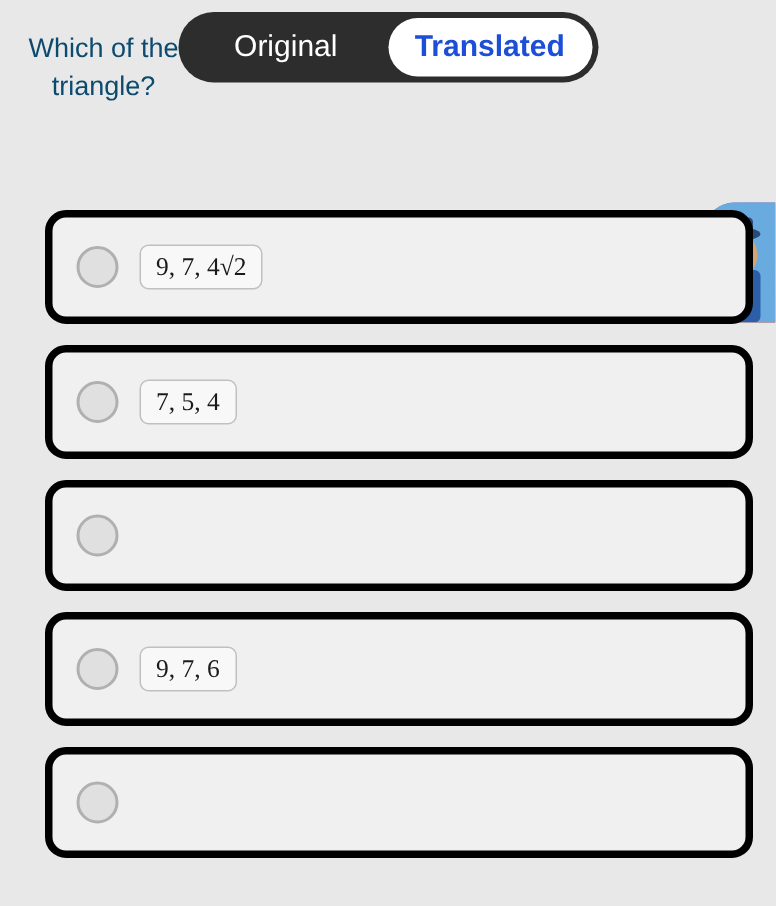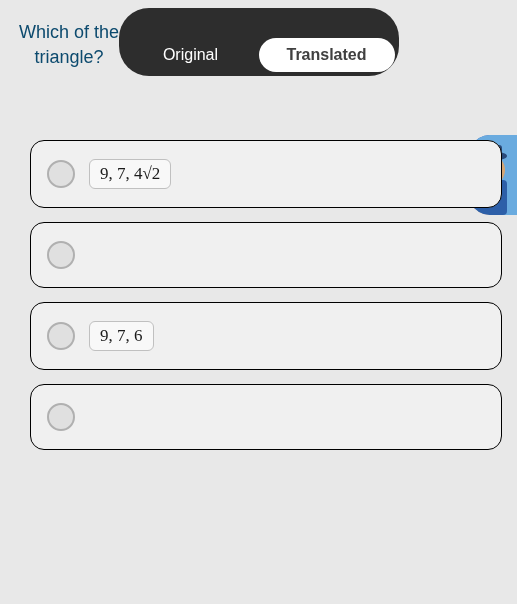--- a/index.html
+++ b/index.html
@@ -30,36 +30,35 @@
       padding: 4px;
       z-index: 10;
       width: 280px;
     }
 
     .toggle-btn {
       flex: 1;
       text-align: center;
       padding: 8px 16px;
       border-radius: 24px;
-      font-size: 16px;
+      font-size: 20px;
       font-weight: 500;
       cursor: pointer;
       border: none;
       outline: none;
-      margin-top: 26px;
     }
 
     .toggle-btn.original {
       background-color: transparent;
       color: #ffffff;
     }
 
     .toggle-btn.translated {
       background-color: #ffffff;
-      color: #404040;
+      color: #1d4ed8;
       font-weight: 600;
     }
 
     
     .question-text {
       position: absolute;
       top: 20px;
       left: 19px;
       font-size: 18px;
       color: #0c4a6e;
@@ -111,21 +110,21 @@
       gap: 14px;
     }
 
     .option-item {
       background-color: #f0f0f0;
       border-radius: 14px;
       display: flex;
       align-items: center;
       padding: 18px 16px;
       min-height: 60px;
-      border: 1px solid #000000;
+      border: 5px solid #000000;
     }
 
     .radio-btn {
       width: 28px;
       height: 28px;
       border-radius: 50%;
       border: 2px solid #b0b0b0;
       background-color: #e0e0e0;
       margin-right: 14px;
       flex-shrink: 0;
@@ -180,20 +179,26 @@
 
 <div class="options-container">
 
   <div class="option-item">
     <div class="radio-btn"></div>
     <span class="option-label">
       <span class="math-box">9, 7, 4√2</span>
     </span>
   </div>
 
+  <div class="option-item">
+    <div class="radio-btn"></div>
+    <span class="option-label">
+      <span class="math-box">7, 5, 4</span>
+    </span>
+  </div>
 
   <div class="option-item">
     <div class="radio-btn"></div>
   </div>
 
   <div class="option-item">
     <div class="radio-btn"></div>
     <span class="option-label">
       <span class="math-box">9, 7, 6</span>
     </span>

